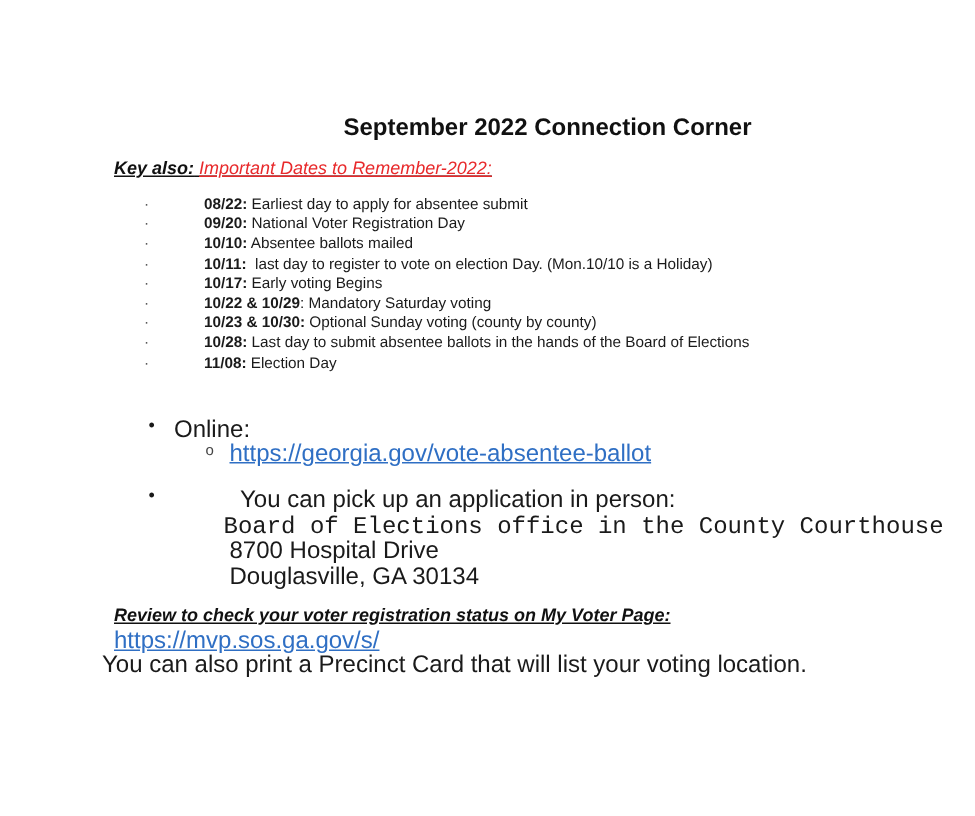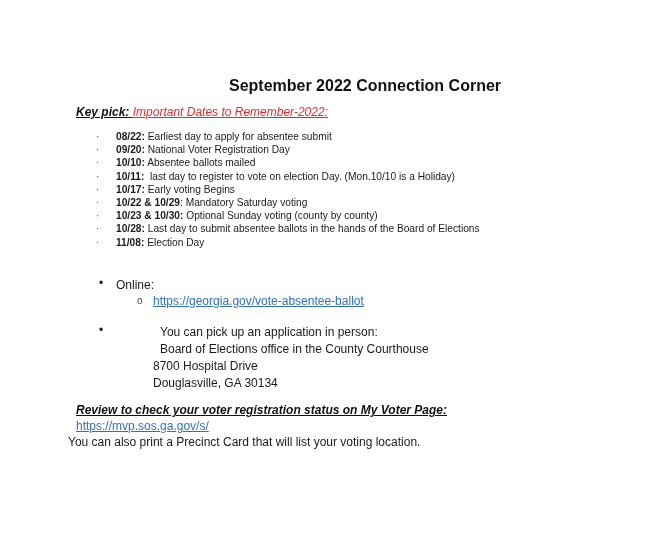--- a/index.html
+++ b/index.html
@@ -16,34 +16,34 @@
     }
     .section-head {
       position: absolute; left: 76px; font-size: 12px; font-weight: bold;
       font-style: italic; text-decoration: underline; color: #111;
     }
     .section-head .sub { color: #e8292b; font-weight: normal; font-style: italic; text-decoration: underline; margin-top: 40px; }
     .dates { position: absolute; left: 96px; top: 130px; font-size: 10.2px; }
     .date-row { height: 13.2px; line-height: 13.2px; position: relative; white-space: nowrap; }
     .date-row .dash { position: absolute; left: 0; color: #555; }
     .date-row .content { position: absolute; left: 20px; }
-    .date-row b { font-weight: bold; }
+    .date-row b { font-weight: bold; margin-left: 20px; }
     .bullet { position: absolute; font-size: 12px; }
     a.link { color: #2f6fc4; text-decoration: underline; }
-    .plain { position: absolute; font-size: 12px; white-space: nowrap; color: #1a1a1a; }
+    .plain { position: absolute; font-size: 16px; white-space: nowrap; color: #1a1a1a; }
   </style>
 </head>
 <body>
 
 <div class="page">
 
   <div class="title">September 2022 Connection Corner</div>
 
   <div class="section-head" style="top:105px;">
-    <span>Key pick:</span>
+    <span>Key also:</span>
     <span class="sub">Important Dates to Remember-2022:</span>
   </div>
 
   <div class="dates">
     <div class="date-row">
         <span class="dash">·</span>
         <span class="content"><b>08/22:</b><span> Earliest day to apply for absentee submit</span></span>
       </div>
     <div class="date-row">
         <span class="dash">·</span>
@@ -82,21 +82,21 @@
 
   <span class="bullet" style="left:99px; top:276px;">•</span>
   <span class="plain" style="left:116px; top:278px;">Online:</span>
 
   <span class="bullet" style="left:137px; top:295px; font-size:10px; color:#444;">o</span>
   <a class="link plain" style="left:153px; top:294px;">https://georgia.gov/vote-absentee-ballot</a>
 
   <span class="bullet" style="left:99px; top:323px;">•</span>
   <span class="plain" style="left:116px; top:325px;margin-left:44px;">You can pick up an application in person:</span>
 
-  <span class="plain" style="left:160px; top:342px;">Board of Elections office in the County Courthouse</span>
+  <span class="plain" style="left:149px; top:342px;font-family:Liberation Mono, monospace;">Board of Elections office in the County Courthouse</span>
   <span class="plain" style="left:153px; top:359px;">8700 Hospital Drive</span>
   <span class="plain" style="left:153px; top:376px;">Douglasville, GA 30134</span>
 
   <div class="section-head" style="top:403px;">Review to check your voter registration status on My Voter Page:</div>
   <a class="link plain" style="left:76px; top:419px;">https://mvp.sos.ga.gov/s/</a>
   <span class="plain" style="left:68px; top:435px;">You can also print a Precinct Card that will list your voting location.</span>
 
 </div>
 
 </body></html>

